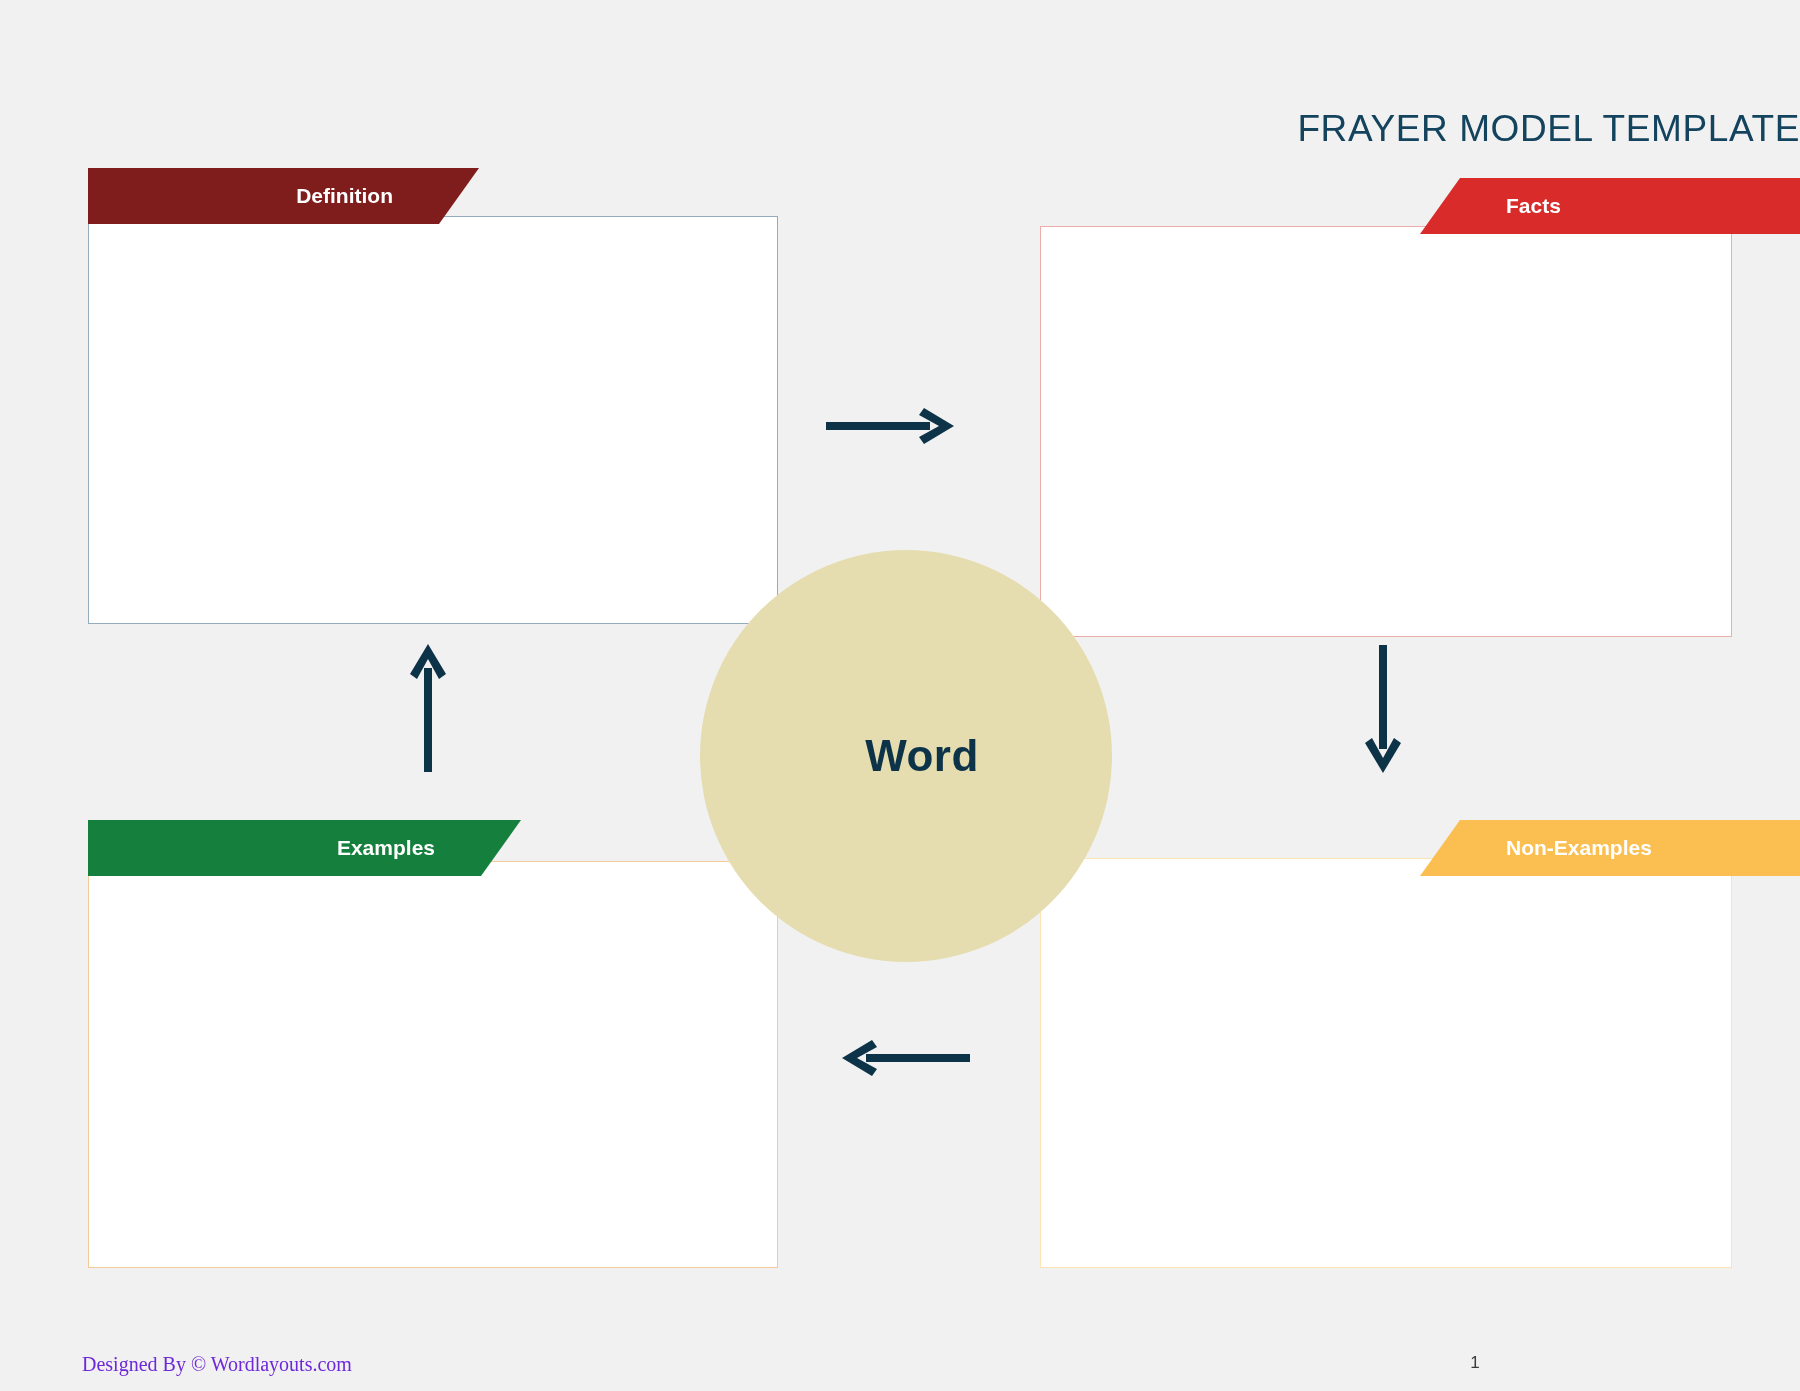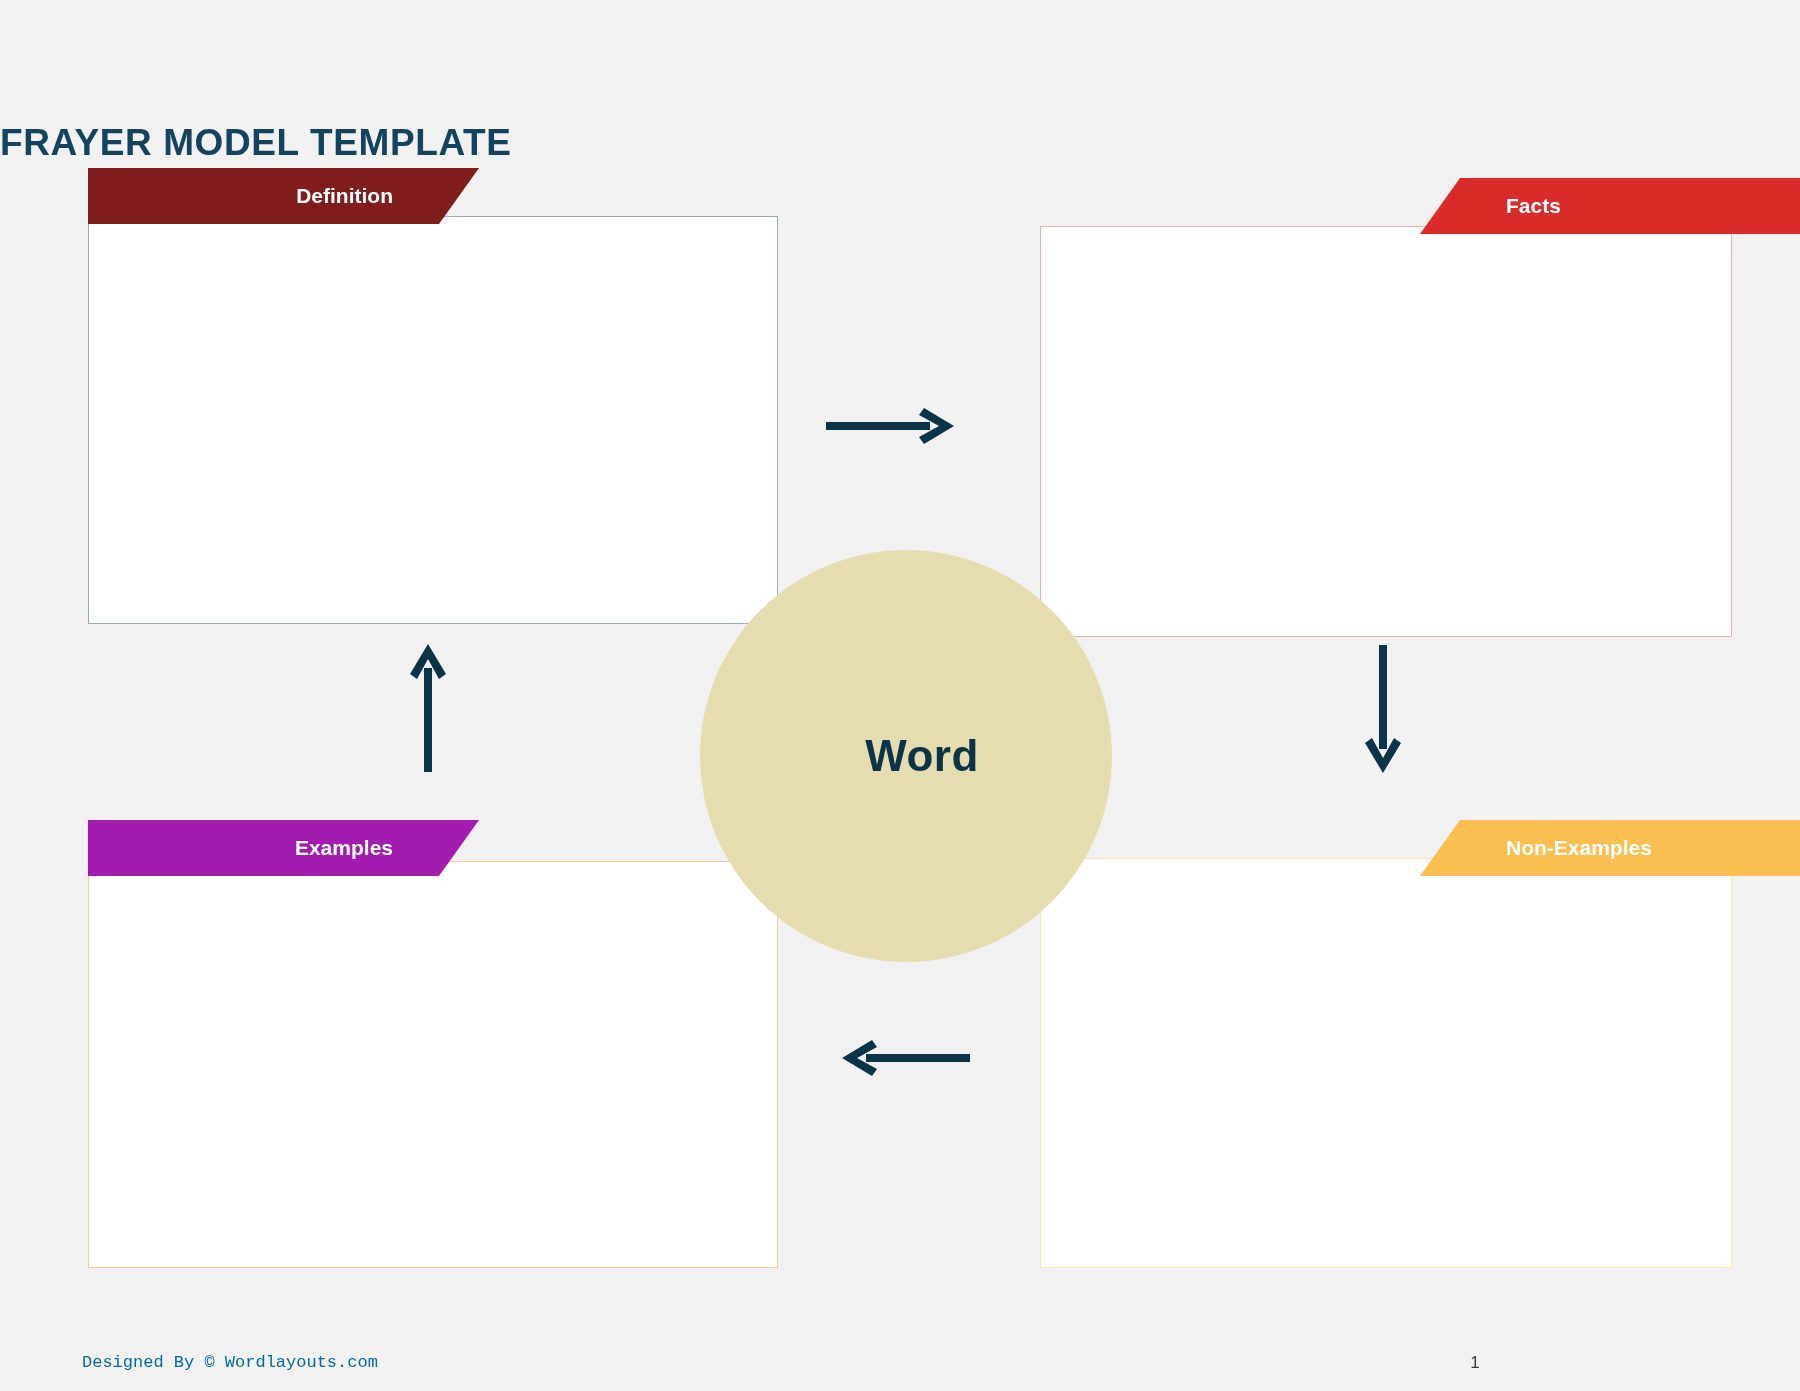--- a/index.html
+++ b/index.html
@@ -20,27 +20,26 @@
     height: 1391px;
     background: #f1f1f1;
   }
 
   
   .page-title {
     position: absolute;
     top: 108px;
     left: 0;
     width: 1800px;
-    text-align: left;
+    text-align: right;
     font-size: 37px;
-    font-weight: bold;
+    font-weight: normal;
     letter-spacing: 0.6px;
     color: #14435e;
     font-family: "Liberation Sans", sans-serif;
-    margin-top: 14px;
   }
 
   
   .quad-box {
     position: absolute;
     background: #ffffff;
     box-sizing: border-box;
   }
   .box-definition {
     left: 88px;
@@ -104,21 +103,22 @@
   .banner-facts {
     left: 1420px;
     top: 178px;
     width: 312px;
     background: #d82b2a;
   }
   .banner-examples {
     left: 88px;
     top: 820px;
     width: 305px;
-    background: #a21caf;
+    background: #15803d;
+    padding-left: 42px;
   }
   .banner-nonexamples {
     left: 1420px;
     top: 820px;
     width: 312px;
     background: #fbbe50;
   }
 
   
   .center-circle {
@@ -151,23 +151,23 @@
   .arrow-right  { left: 826px; top: 398px; }
   .arrow-down   { left: 1355px; top: 645px; }
   .arrow-left   { left: 838px; top: 1030px; }
   .arrow-up     { left: 400px; top: 640px; }
 
   
   .footer-credit {
     position: absolute;
     left: 82px;
     top: 1353px;
-    font-size: 17px;
-    color: #0369a1;
-    font-family: Liberation Mono, monospace;
+    font-size: 20px;
+    color: #6d28d9;
+    font-family: Liberation Serif, serif;
   }
   .footer-pagenum {
     position: absolute;
     left: 1455px;
     top: 1353px;
     width: 40px;
     text-align: center;
     font-size: 17px;
     color: #3b3b3b;
     font-family: "Liberation Sans", sans-serif;

